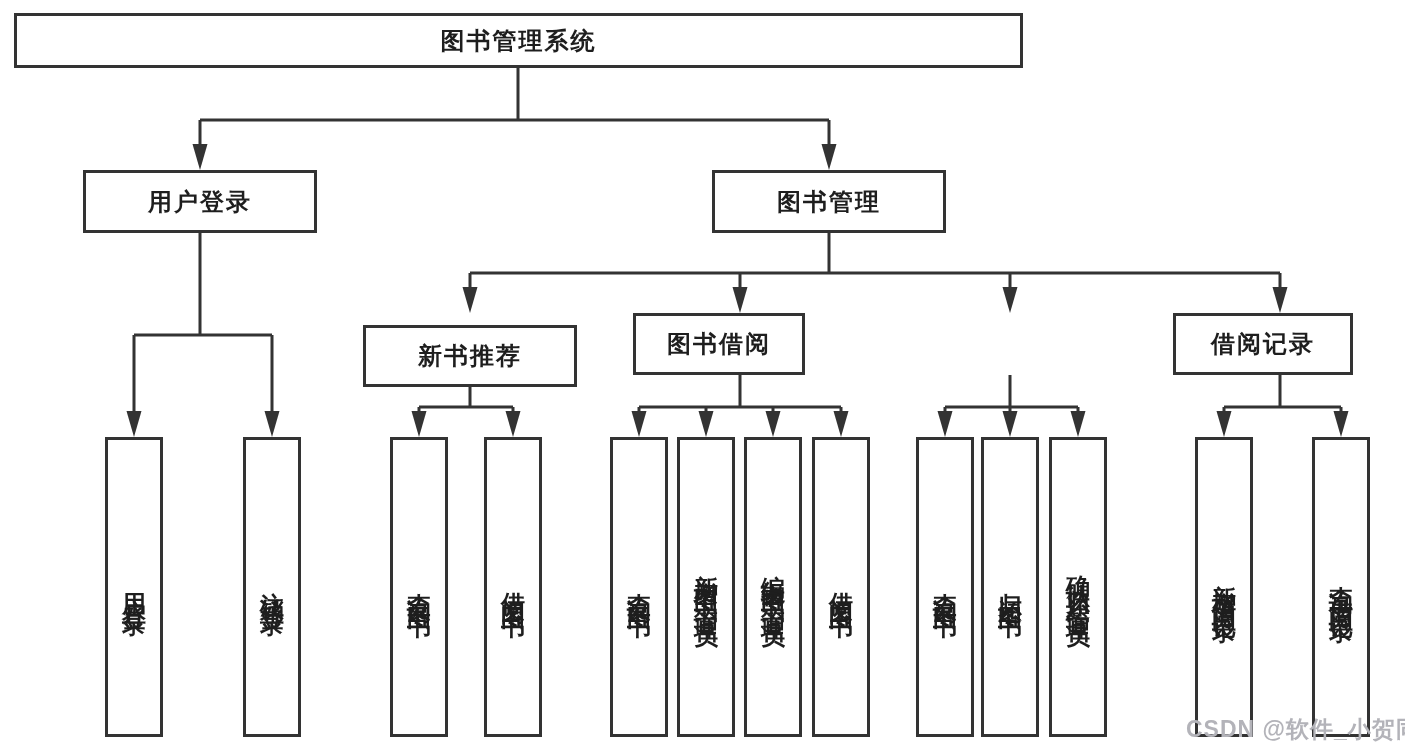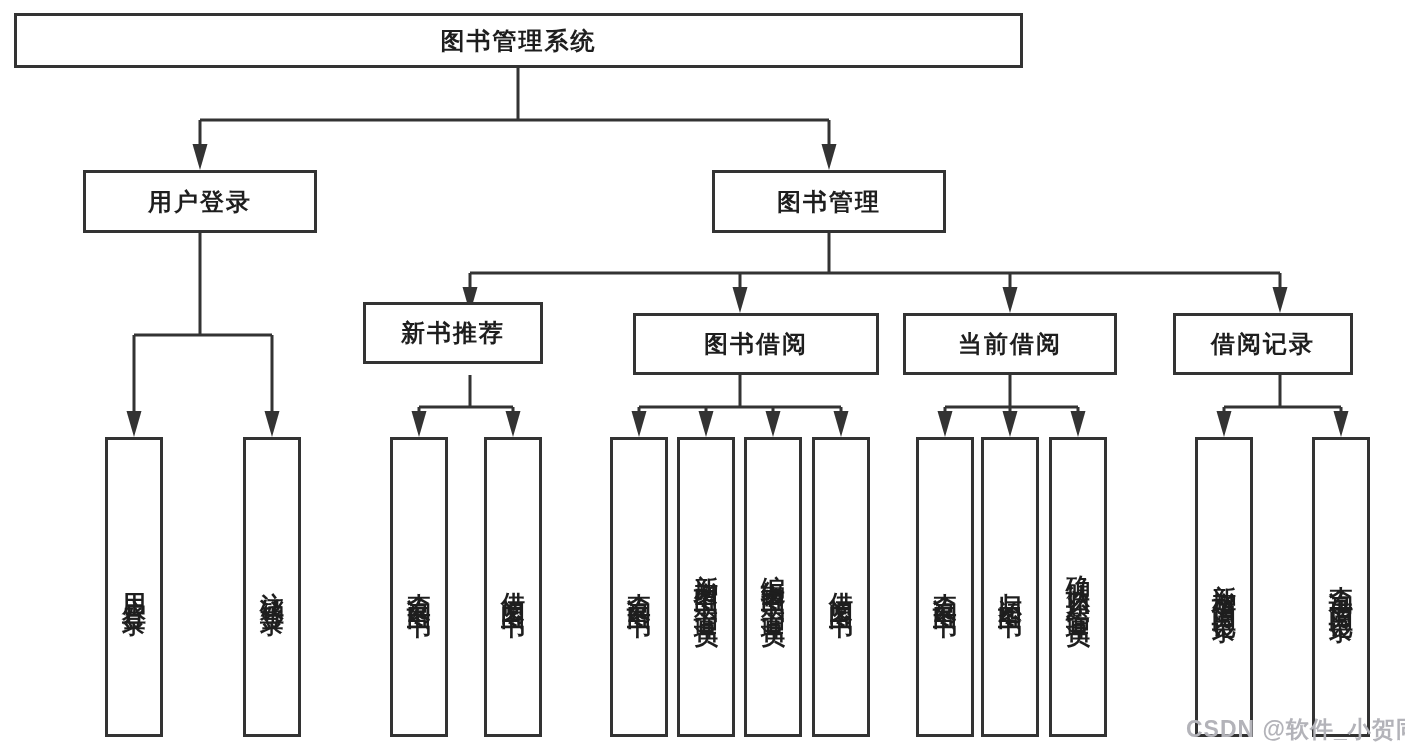--- a/index.html
+++ b/index.html
@@ -93,28 +93,25 @@
     <span class="lbl">图书管理系统</span>
   </div>
 
   <div class="node h" style="left:83px;top:170px;width:234px;height:63px">
     <span class="lbl">用户登录</span>
   </div>
   <div class="node h" style="left:712px;top:170px;width:234px;height:63px">
     <span class="lbl">图书管理</span>
   </div>
 
-  <div class="node h" style="left:363px;top:302px;width:180px;height:62px">
+  <div class="node h" style="left:363px;top:325px;width:214px;height:62px">
     <span class="lbl">新书推荐</span>
   </div>
-  <div class="node h" style="left:633px;top:313px;width:246px;height:62px">
+  <div class="node h" style="left:633px;top:313px;width:172px;height:62px">
     <span class="lbl">图书借阅</span>
-  </div>
-  <div class="node h" style="left:903px;top:313px;width:214px;height:62px">
-    <span class="lbl">当前借阅</span>
   </div>
   <div class="node h" style="left:1173px;top:313px;width:180px;height:62px">
     <span class="lbl">借阅记录</span>
   </div>
 
   <div class="node v" style="left:105px;top:437px;width:58px;height:300px">
     <span class="lbl">用户登录</span>
   </div>
   <div class="node v" style="left:243px;top:437px;width:58px;height:300px">
     <span class="lbl">注销登录</span>

